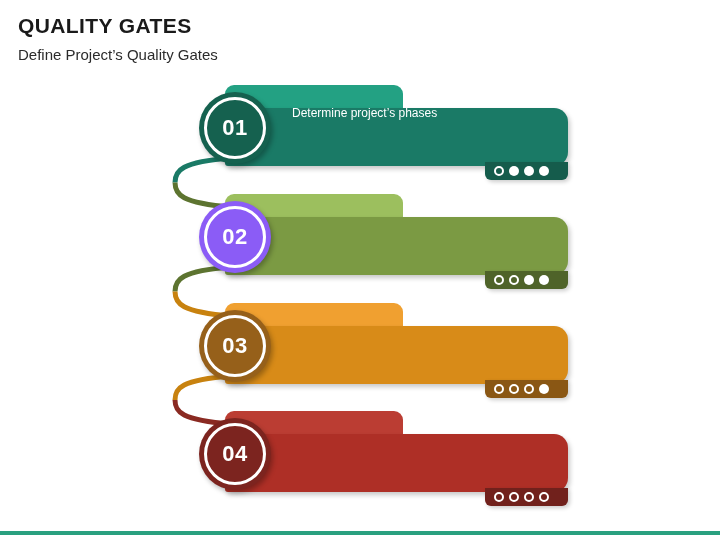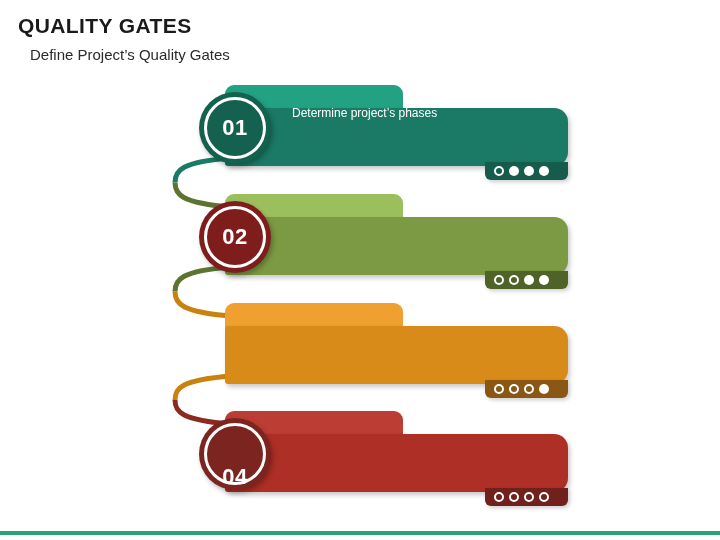--- a/index.html
+++ b/index.html
@@ -16,21 +16,21 @@
   }
 
   
   #header{position:absolute;left:18px;top:14px;width:600px;}
   #page-title{
     font-size:21px;font-weight:bold;color:#1a1a1a;
     letter-spacing:0.4px;line-height:1.1;margin:0;
     font-family:"Liberation Sans", sans-serif;
   }
   #page-subtitle{
-    font-size:15px;color:#2b2b2b;margin:12px;
+    font-size:15px;color:#2b2b2b;margin:0;
     margin-top:9px;line-height:1.15;
     font-family:"Liberation Sans", sans-serif;
   }
 
   
   #bottom-rule{
     position:absolute;left:0;top:531px;width:720px;height:4px;
     background:#2aa07f;
   }
 
@@ -140,49 +140,53 @@
         <div class="row-toptab" style="background: rgb(156, 191, 94);"></div>
         <div class="row-body" style="background: rgb(123, 154, 67);"></div>
         <div class="row-footbar" style="background: rgb(79, 99, 41);">
           <div class="dots">
             <span class="dot hollow"></span>
             <span class="dot hollow"></span>
             <span class="dot filled"></span>
             <span class="dot filled"></span>
           </div>
         </div>
-        <div class="row-circle" style="background: #7f1d1d;">
+        <div class="row-circle" style="background: #8b5cf6;">
           <div class="ring"></div>
           <div class="row-num">02</div>
         </div>
       </div>
       <div class="row" style="top: 303px;">
         <div class="row-toptab" style="background: rgb(240, 160, 48);"></div>
         <div class="row-body" style="background: rgb(216, 139, 24);"></div>
         <div class="row-footbar" style="background: rgb(138, 87, 20);">
           <div class="dots">
             <span class="dot hollow"></span>
             <span class="dot hollow"></span>
             <span class="dot hollow"></span>
             <span class="dot filled"></span>
           </div>
         </div>
+        <div class="row-circle" style="background: rgb(150, 96, 26);">
+          <div class="ring"></div>
+          <div class="row-num">03</div>
+        </div>
       </div>
       <div class="row" style="top: 411px;">
         <div class="row-toptab" style="background: rgb(187, 61, 51);"></div>
         <div class="row-body" style="background: rgb(174, 47, 38);"></div>
         <div class="row-footbar" style="background: rgb(113, 33, 28);">
           <div class="dots">
             <span class="dot hollow"></span>
             <span class="dot hollow"></span>
             <span class="dot hollow"></span>
             <span class="dot hollow"></span>
           </div>
         </div>
-        <div class="row-circle" style="background: rgb(124, 36, 31); align-items: flex-end;">
+        <div class="row-circle" style="background: rgb(124, 36, 31);">
           <div class="ring"></div>
           <div class="row-num">04</div>
         </div>
       </div>
     </div>
 
   <div id="bottom-rule" style="background: rgb(42, 160, 127);"></div>
 </div>
 
 </body></html>

